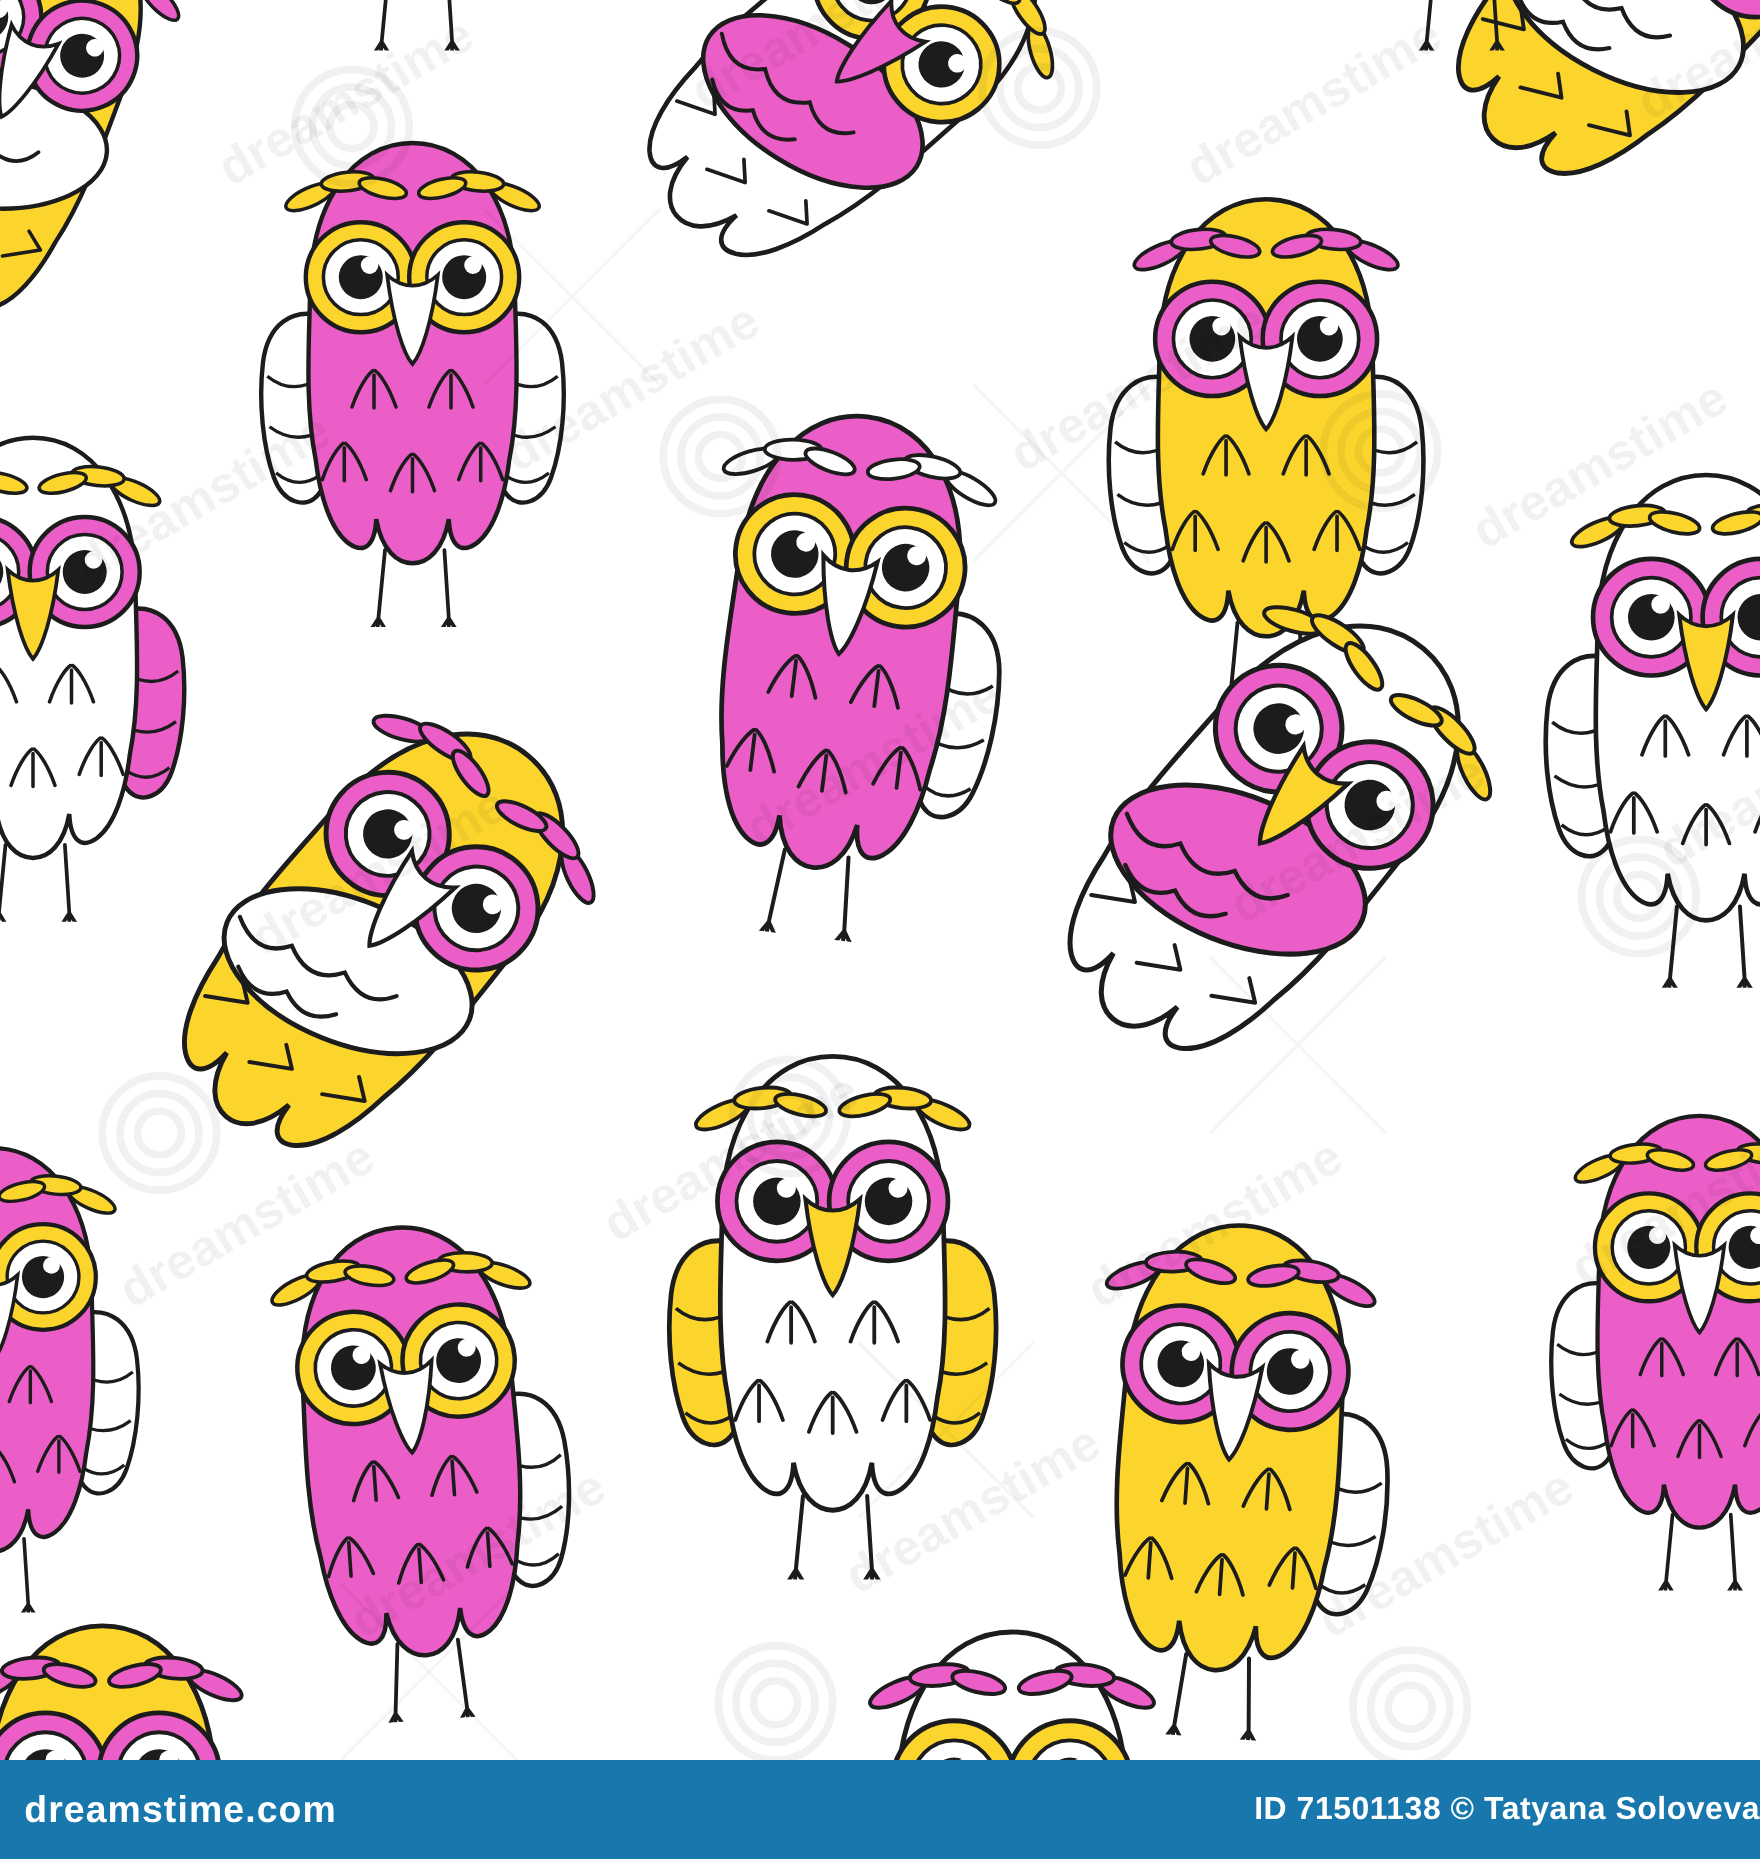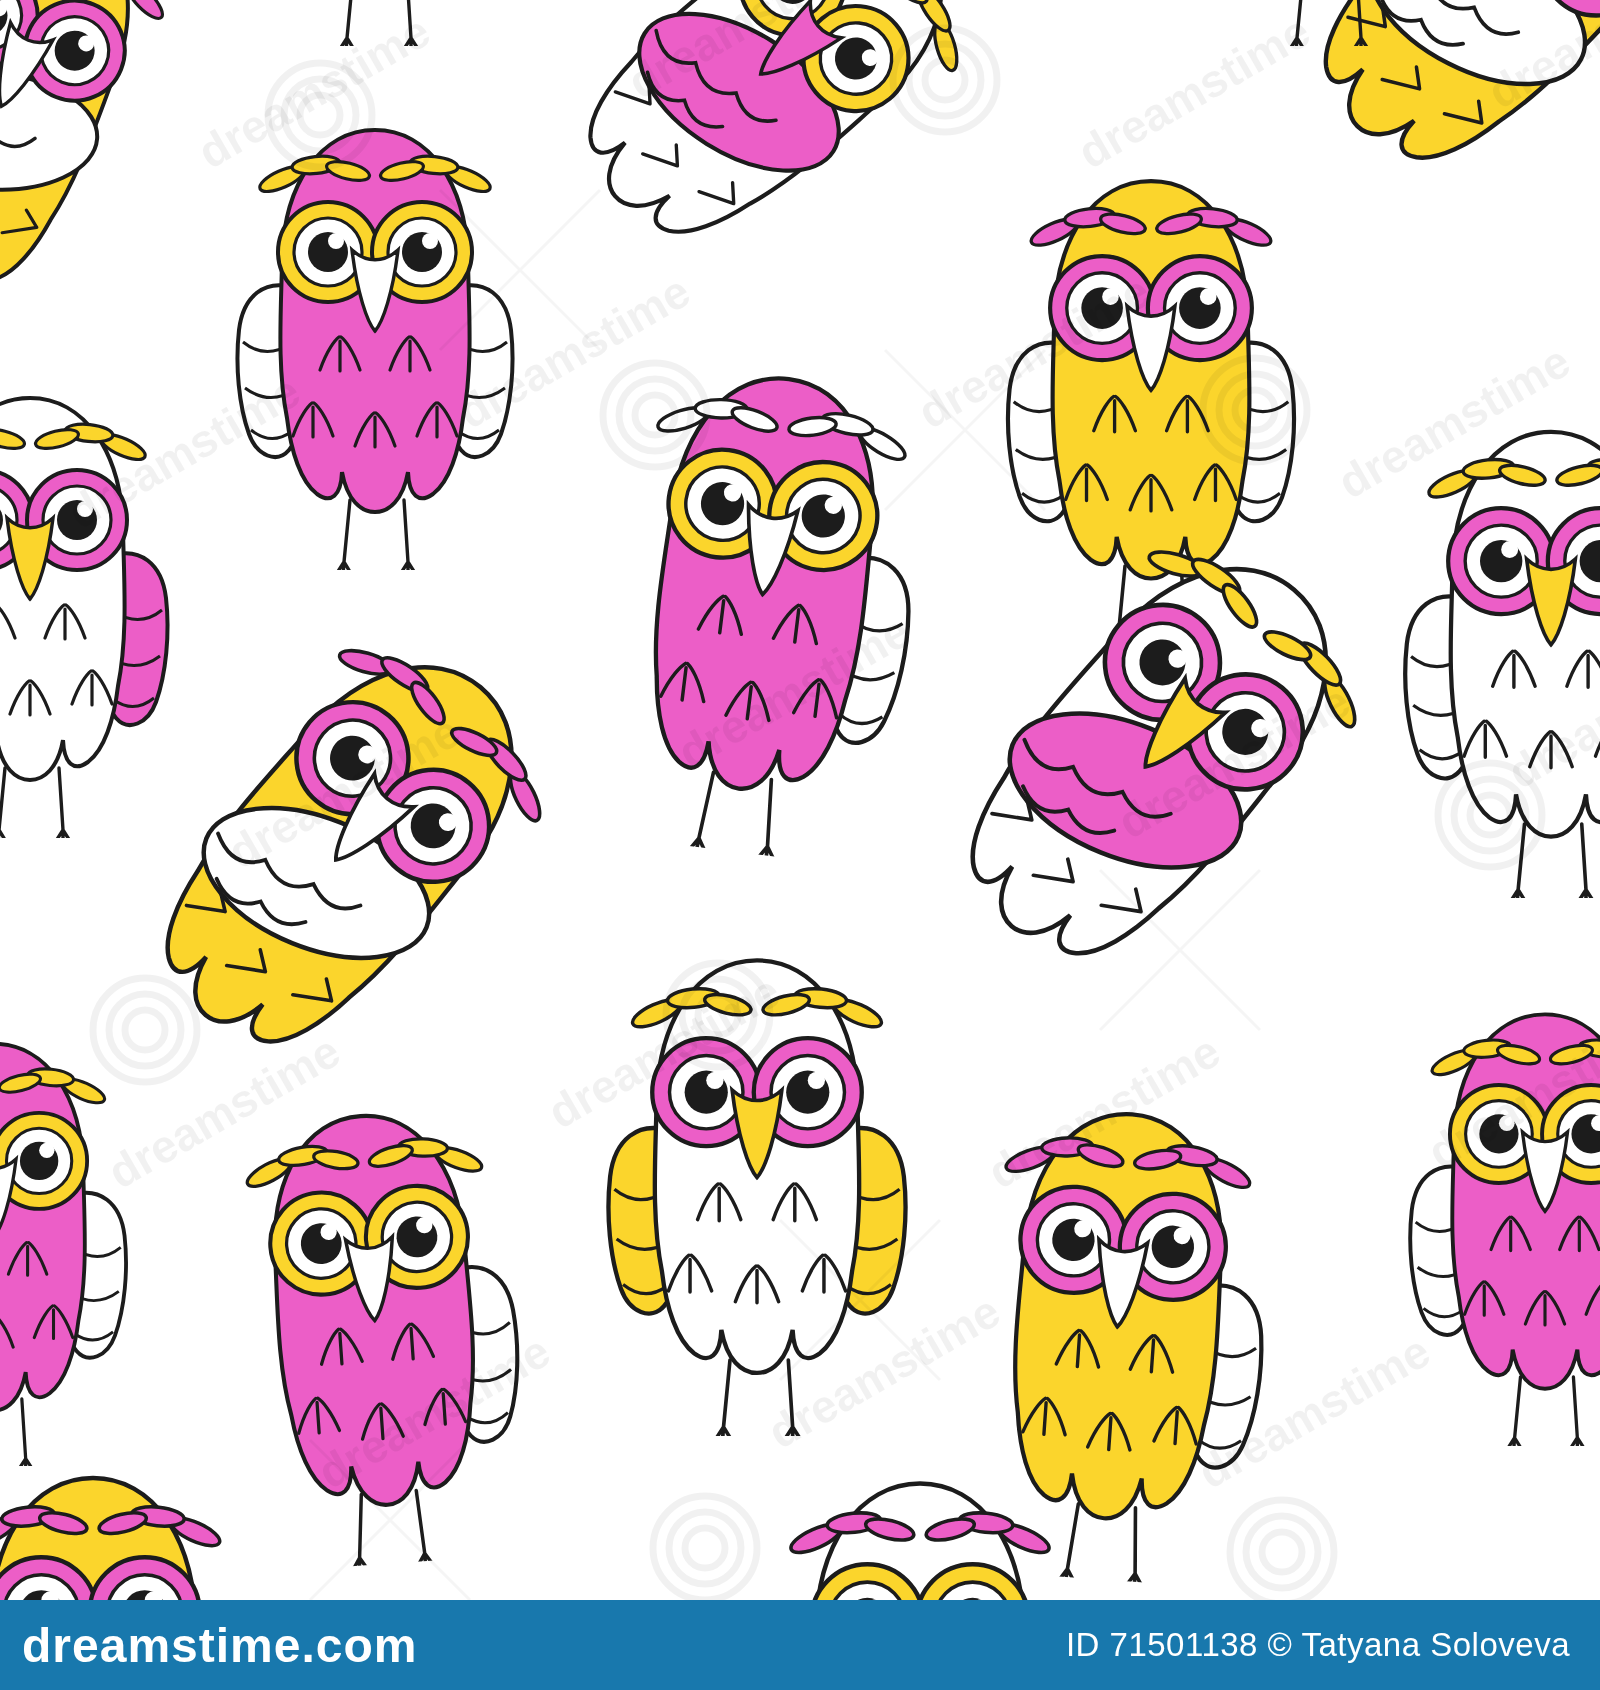--- a/index.html
+++ b/index.html
@@ -3,22 +3,22 @@
 <meta charset="utf-8">
 <style>
   html,body{margin:0;padding:0;background:#ffffff;}
   #stage{position:relative;width:1600px;height:1690px;background:#ffffff;overflow:hidden;
          font-family:"Liberation Sans", sans-serif;}
   .owl{position:absolute;z-index:1;transform-origin:50% 50%;}
   .owl svg{display:block;width:100%;height:100%;}
   #wm{position:absolute;left:0;top:0;z-index:5;pointer-events:none;}
   #bar{position:absolute;left:0;bottom:0;width:1600px;height:90px;z-index:20;
        display:flex;align-items:center;justify-content:space-between;}
-  #bar .logo{font-size:48px;font-weight:bold;letter-spacing:1px;margin-left:22px;}
-  #bar .credit{font-size:33px;font-weight:normal;margin-right:30px;letter-spacing:0.5px;}
+  #bar .logo{font-size:34px;font-weight:bold;letter-spacing:1px;margin-left:22px;}
+  #bar .credit{font-size:29px;font-weight:bold;letter-spacing:0.5px;}
 </style>
 </head>
 <body>
 
 <div id="stage">
   <div class="owl" style="left: 225px; top: 100px; width: 300px; height: 470px; transform: rotate(0deg);">
       <svg viewBox="0 0 300 470" xmlns="http://www.w3.org/2000/svg">
         <g fill="none" stroke="#1c1c1c" stroke-width="3.4" stroke-linecap="round">
           <path d="M125,400 L119,462 M119,462 L103,487 M119,462 L117,489 M119,462 L133,485 M179,400 L183,462 M183,462 L167,487 M183,462 L183,489 M183,462 L197,484"></path>
         </g>

